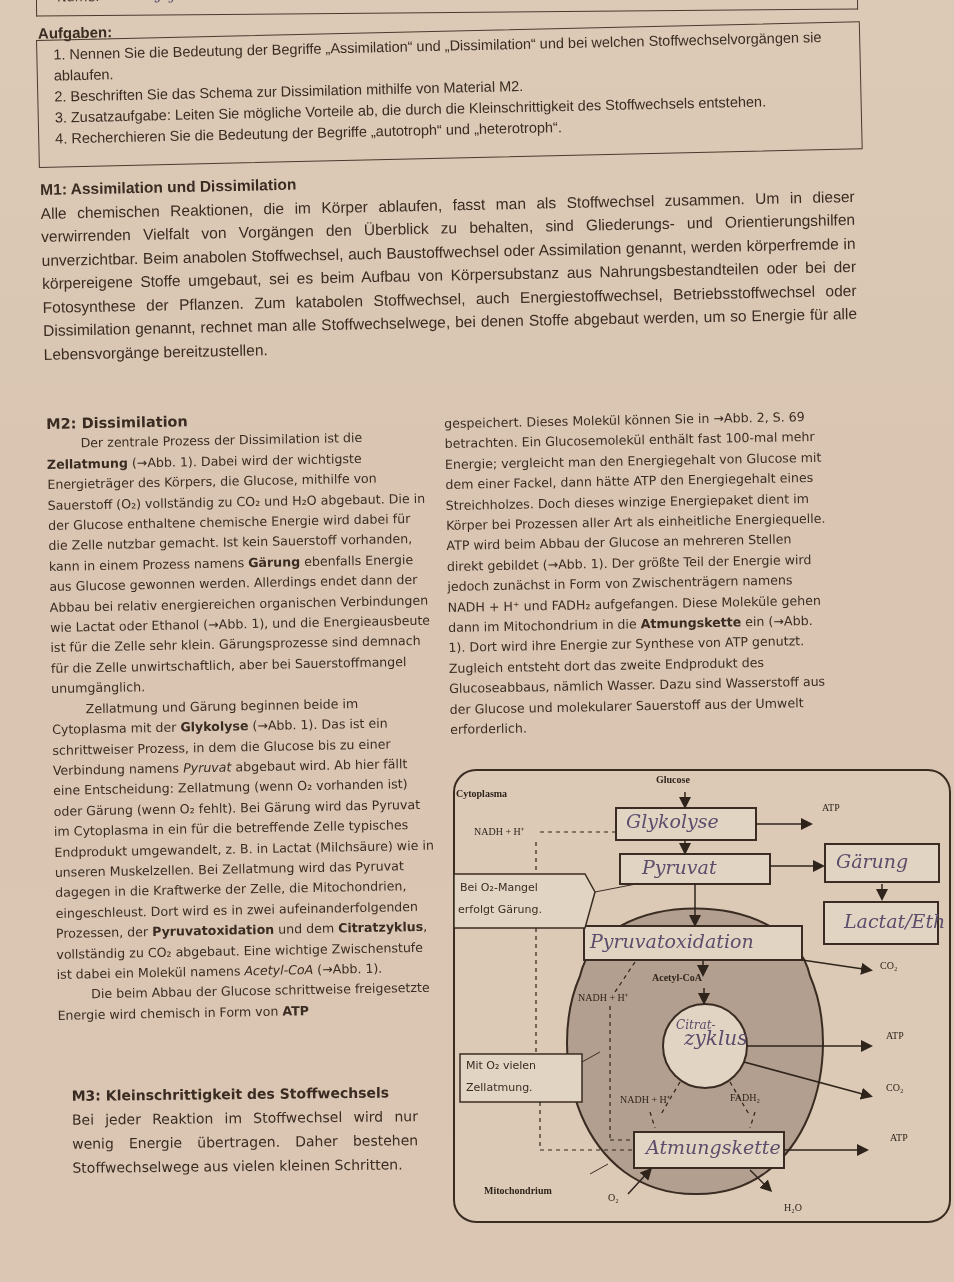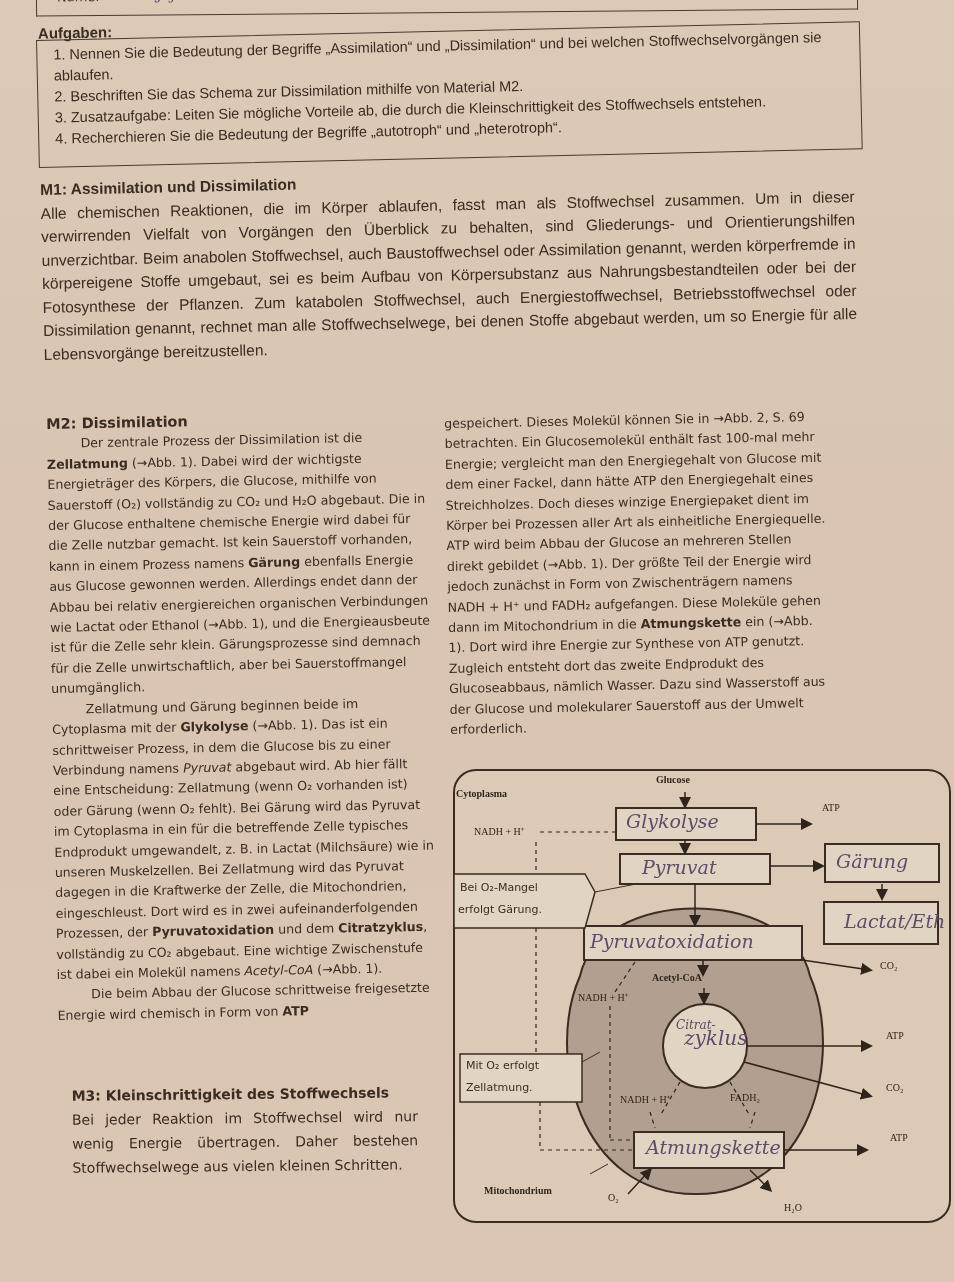--- a/index.html
+++ b/index.html
@@ -137,21 +137,21 @@
     <span class="dlabel" style="left:436px;top:316px;">CO₂</span>
     <span class="dlabel" style="left:170px;top:326px;">NADH + H⁺</span>
     <span class="dlabel" style="left:280px;top:326px;">FADH₂</span>
     <span class="dlabel" style="left:440px;top:366px;">ATP</span>
     <span class="dlabel dbold" style="left:34px;top:404px;margin-top:15px;">Mitochondrium</span>
     <span class="dlabel" style="left:158px;top:426px;">O₂</span>
     <span class="dlabel" style="left:334px;top:436px;">H₂O</span>
 
     <span class="note" style="left:10px;top:112px;">Bei O₂-Mangel</span>
     <span class="note" style="left:8px;top:134px;">erfolgt Gärung.</span>
-    <span class="note" style="left:16px;top:290px;">Mit O₂ erfolgt</span>
+    <span class="note" style="left:16px;top:290px;">Mit O₂ vielen</span>
     <span class="note" style="left:16px;top:312px;">Zellatmung.</span>
 
     <span class="hand" style="left:176px;top:44px;">Glykolyse</span>
     <span class="hand" style="left:192px;top:90px;">Pyruvat</span>
     <span class="hand" style="left:386px;top:84px;">Gärung</span>
     <span class="hand" style="left:394px;top:144px;">Lactat/Eth</span>
     <span class="hand" style="left:140px;top:164px;">Pyruvatoxidation</span>
     <span class="hand" style="left:226px;top:252px;font-size:12px;">Citrat-</span>
     <span class="hand" style="left:234px;top:260px;font-size:20px;">zyklus</span>
     <span class="hand" style="left:196px;top:370px;">Atmungskette</span>

